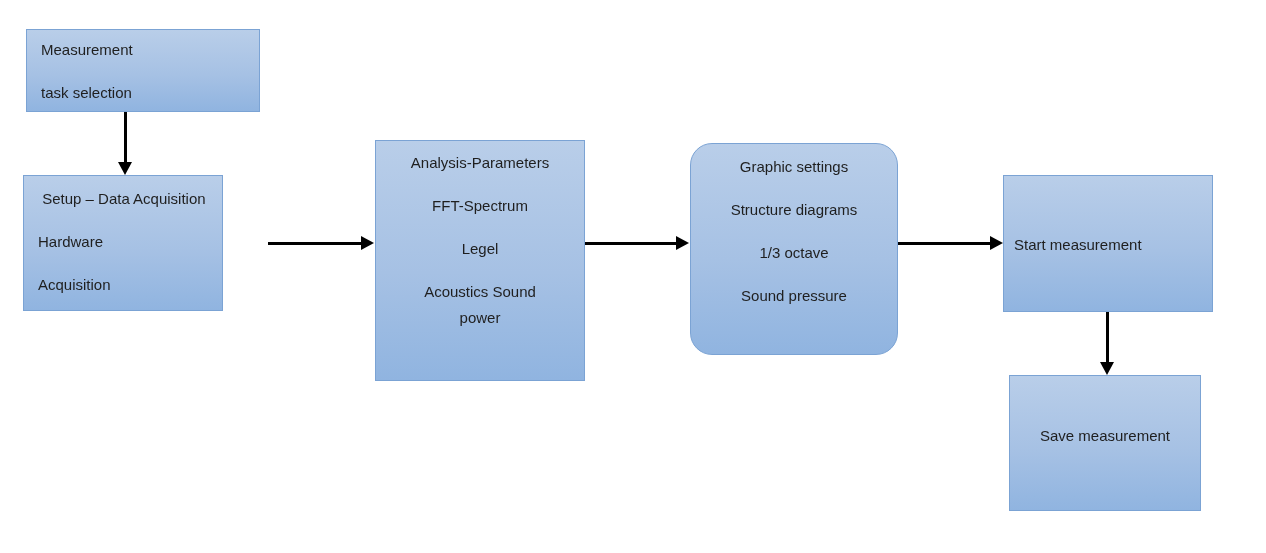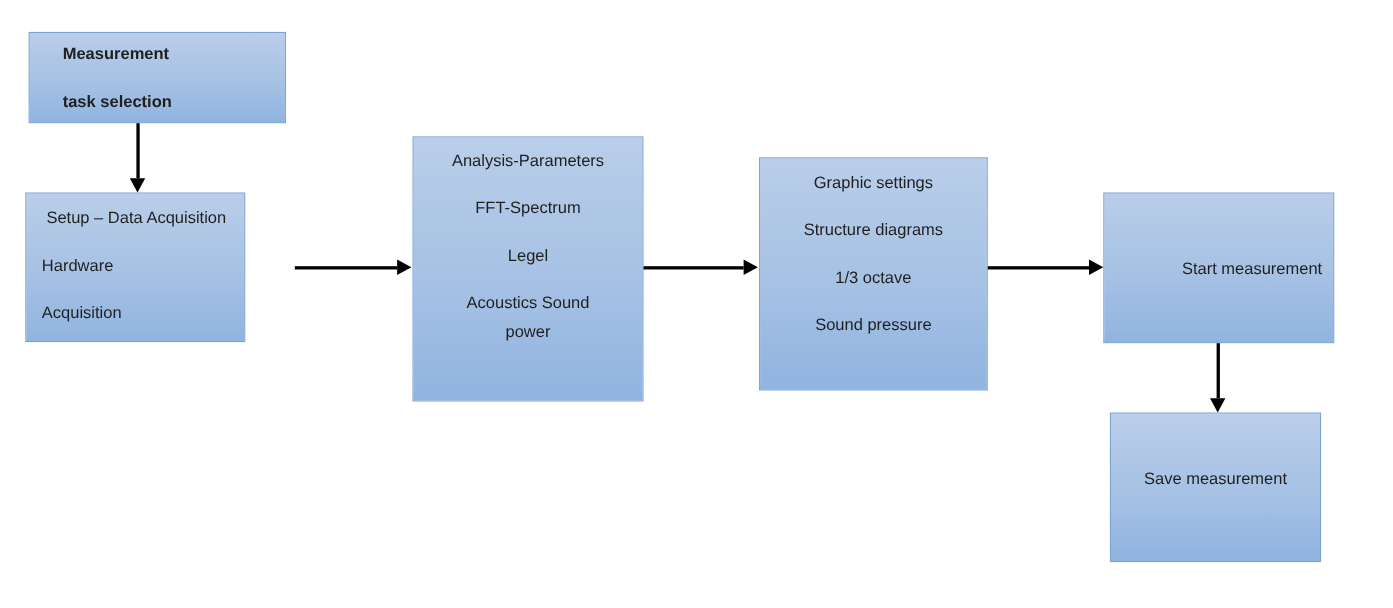--- a/index.html
+++ b/index.html
@@ -19,25 +19,25 @@
   .box{
     position:absolute;box-sizing:border-box;
     border:1px solid var(--box-border);
     background:linear-gradient(180deg,var(--box-fill-top) 0%,var(--box-fill-mid) 55%,var(--box-fill-bottom) 100%);
     font-size:15px;
   }
   .box .line{margin:0 0 17px 0;line-height:26px;white-space:pre-wrap;}
   .box .line:last-child{margin-bottom:0;}
   .align-left{text-align:left;}
   .align-center{text-align:center;}
-  #box-1{left:26px;top:29px;width:234px;height:83px;padding:7px 30px;font-weight:bold;}
+  #box-1{left:26px;top:29px;width:234px;height:83px;padding:7px 14px;}
   #box-2{left:23px;top:175px;width:200px;height:136px;padding:10px 14px;}
-  #box-3{left:375px;top:124px;width:210px;height:241px;padding:9px 16px;}
-  #box-4{left:690px;top:143px;width:208px;height:212px;padding:10px 10px;}
-  #box-5{left:1003px;top:175px;width:210px;height:137px;display:flex;align-items:center;justify-content:flex-end;padding:16px 10px 13px 10px;}
+  #box-3{left:375px;top:140px;width:210px;height:241px;padding:9px 16px;}
+  #box-4{left:690px;top:143px;width:208px;height:212px;padding:10px 10px;border-radius:22px;}
+  #box-5{left:1003px;top:175px;width:210px;height:137px;display:flex;align-items:center;justify-content:flex-start;padding:16px 10px 13px 10px;}
   #box-6{left:1009px;top:375px;width:192px;height:136px;display:flex;align-items:center;justify-content:center;padding:0 10px 14px 10px;}
   .shaft-h{position:absolute;height:3px;background:var(--arrow);}
   .shaft-v{position:absolute;width:3px;background:var(--arrow);}
   .head-right{position:absolute;width:0;height:0;border-top:7px solid transparent;border-bottom:7px solid transparent;border-left:13px solid var(--arrow);}
   .head-down{position:absolute;width:0;height:0;border-left:7px solid transparent;border-right:7px solid transparent;border-top:13px solid var(--arrow);}
 </style>
 </head>
 <body>
 
 <div class="canvas">

